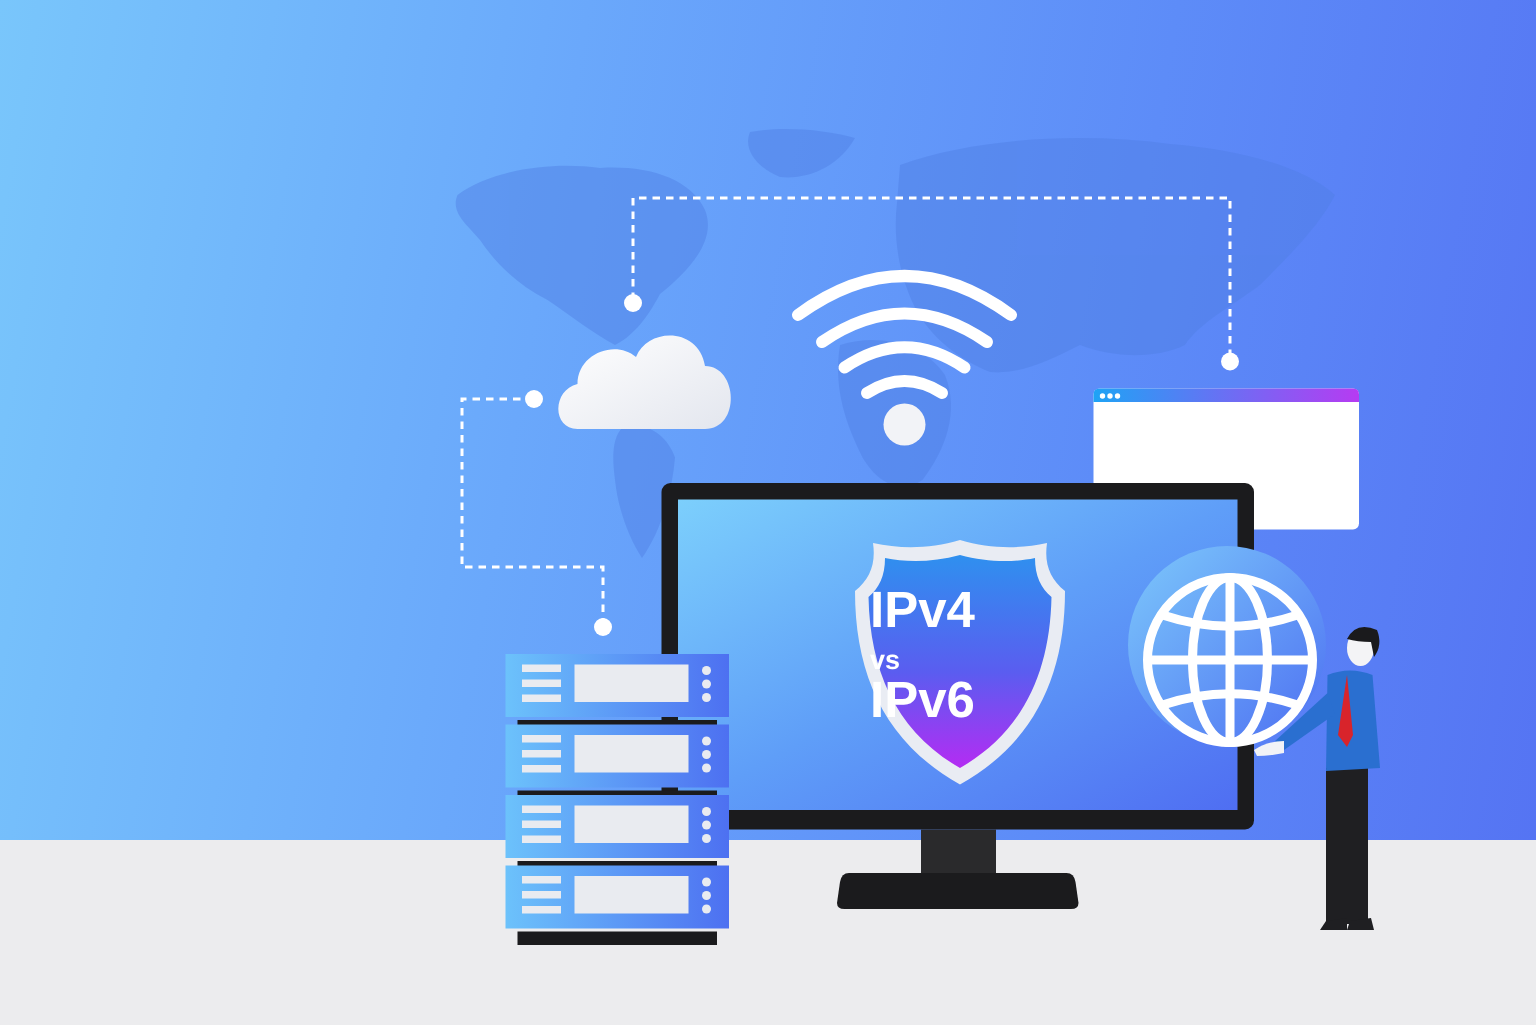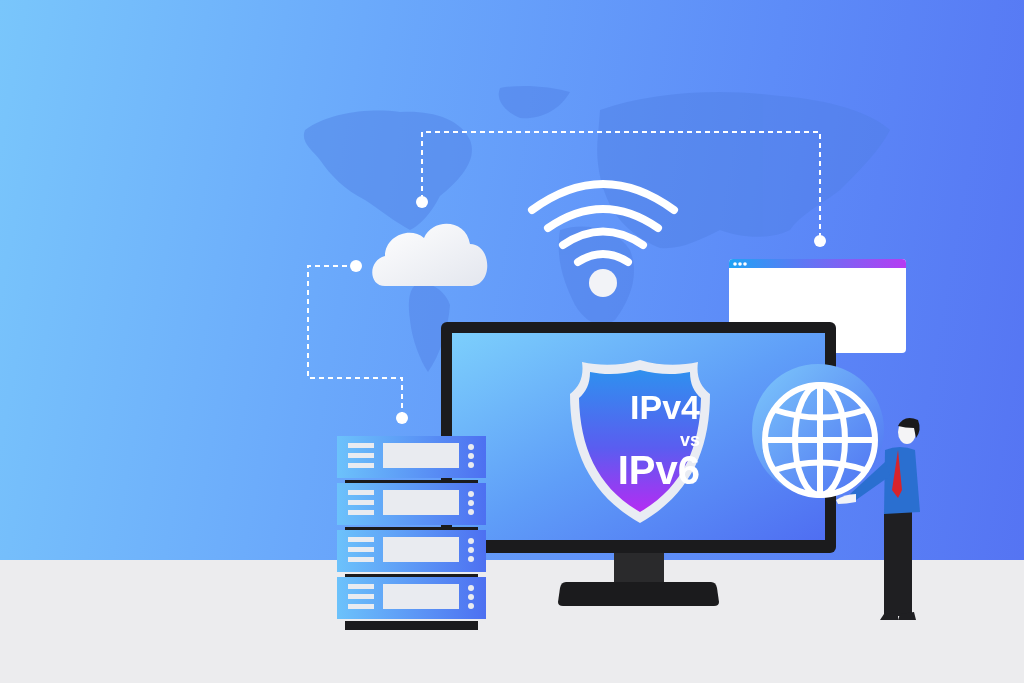--- a/index.html
+++ b/index.html
@@ -1,24 +1,24 @@
 <!DOCTYPE html>
 <html><head>
   <meta charset="utf-8">
   <style>
     html, body { margin: 0; padding: 0; }
     body { width: 1024px; height: 683px; overflow: hidden; position: relative; font-family: "Liberation Sans", sans-serif; }
     .bg { position: absolute; left: 0; top: 0; width: 1024px; height: 560px;
       background: linear-gradient(100deg, #79c6fb 0%, #6aa8fb 35%, #5d8cf8 70%, #5574f3 100%); }
     .floor { position: absolute; left: 0; top: 560px; width: 1024px; height: 123px; background: #ececee; }
     .layer { position: absolute; left: 0; top: 0; width: 1024px; height: 683px; }
-    .shield-text { position: absolute; color: #ffffff; font-weight: bold; text-align: right; width: 120px; left: 580px; }
+    .shield-text { position: absolute; color: #ffffff; font-weight: bold; text-align: left; width: 120px; left: 580px; }
     .t-ipv4 { top: 388px; font-size: 34px; letter-spacing: 0px; }
     .t-vs { top: 430px; font-size: 18px; }
-    .t-ipv6 { top: 448px; font-size: 40px; }
+    .t-ipv6 { top: 448px; font-size: 34px; }
   </style>
 </head>
 <body>
 
 <div class="bg"></div>
 <div class="floor"></div>
 
 <svg class="layer" viewBox="0 0 1024 683" xmlns="http://www.w3.org/2000/svg">
   <defs>
     <linearGradient id="screenGrad" x1="0" y1="0" x2="1" y2="1">

